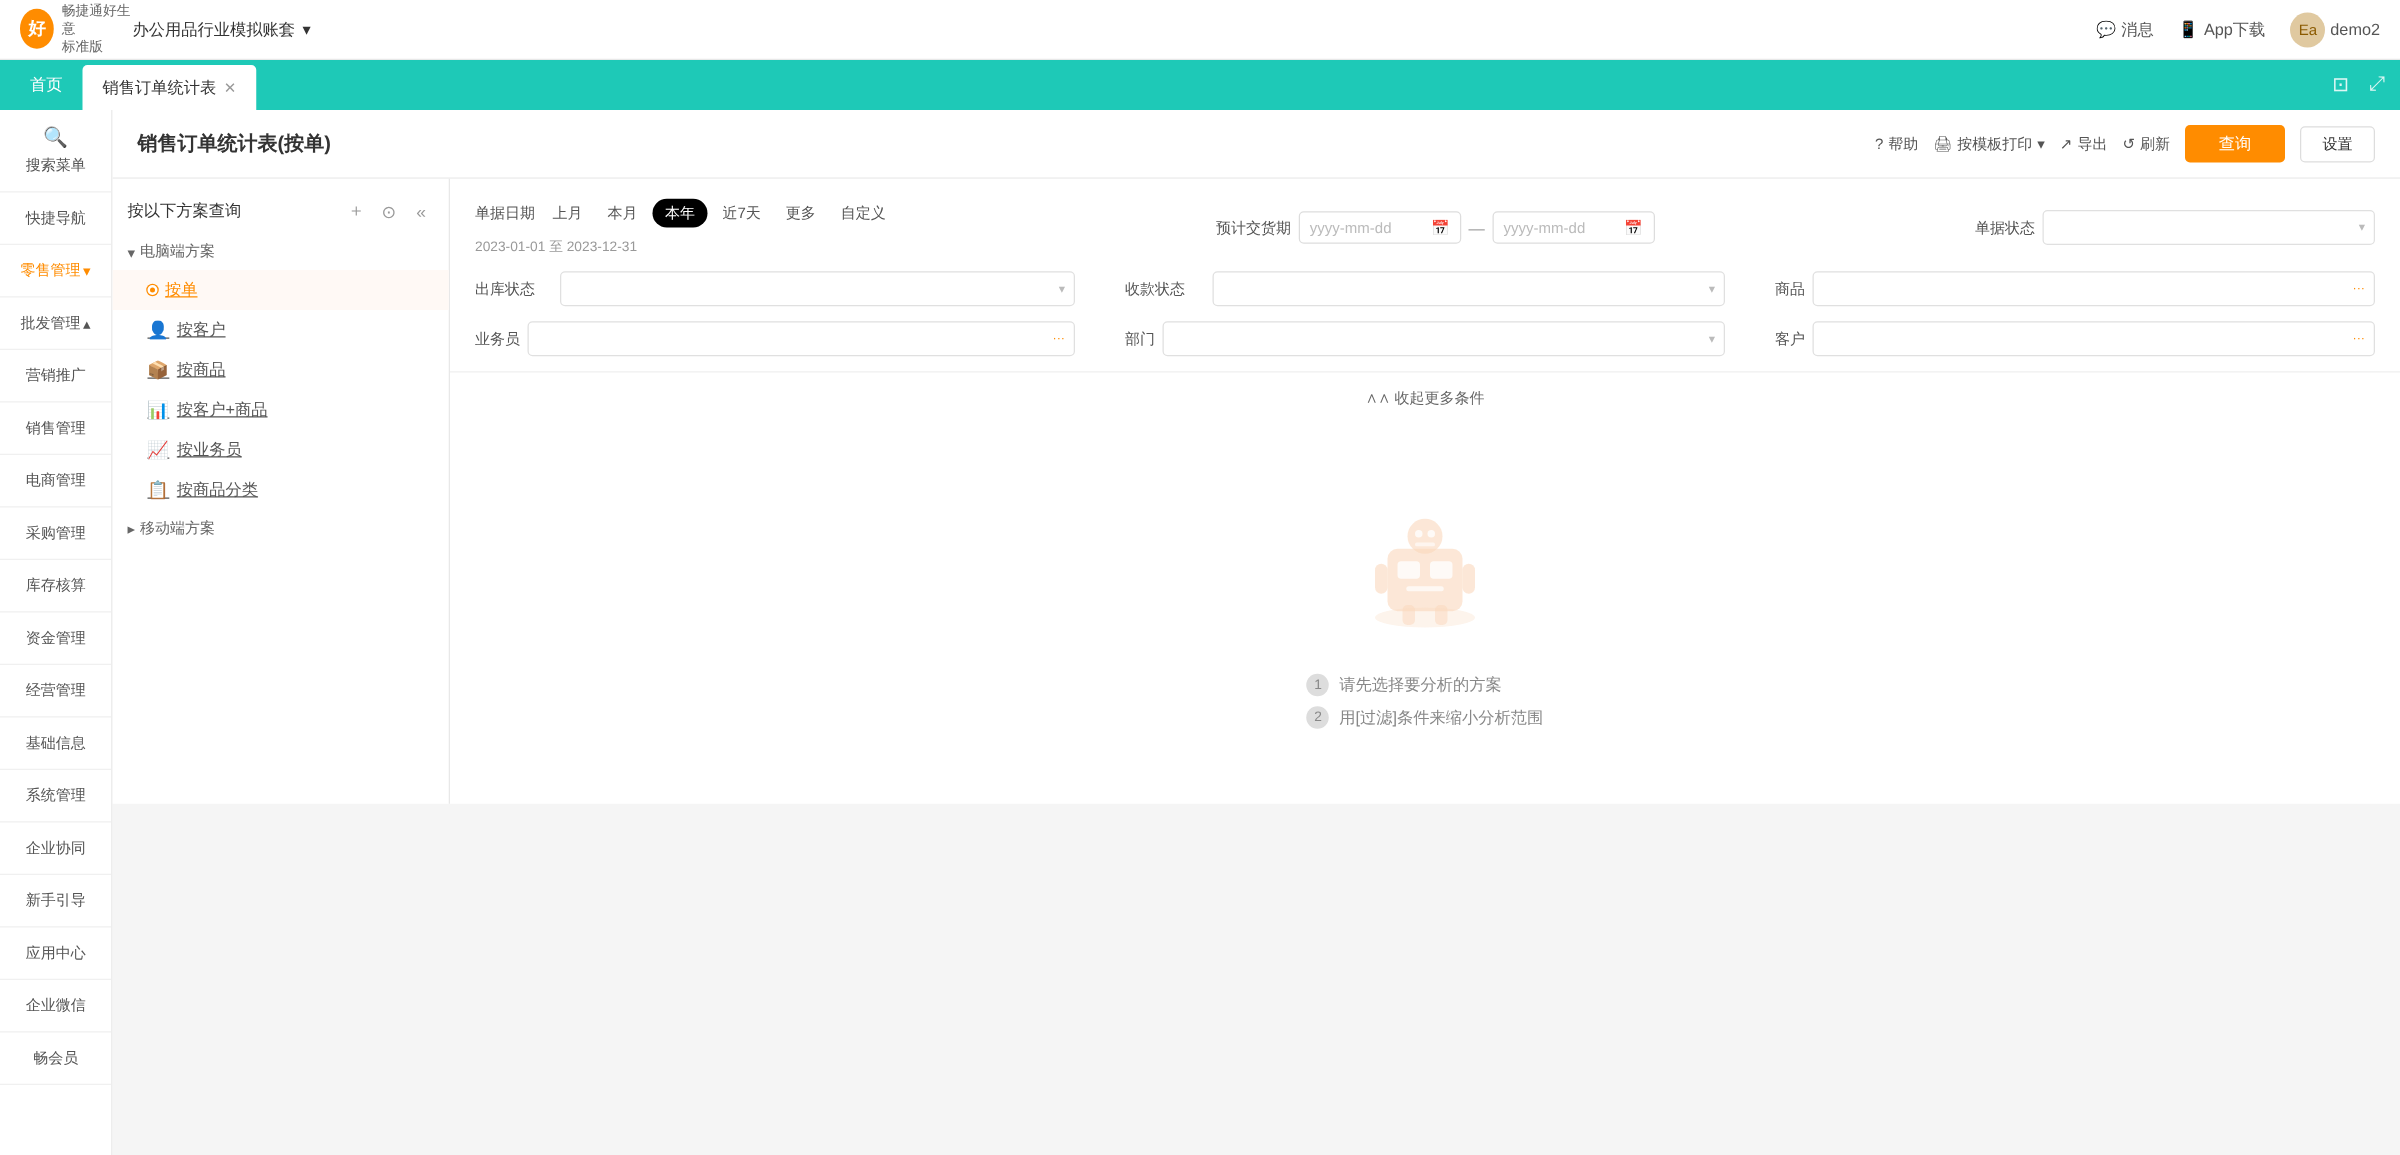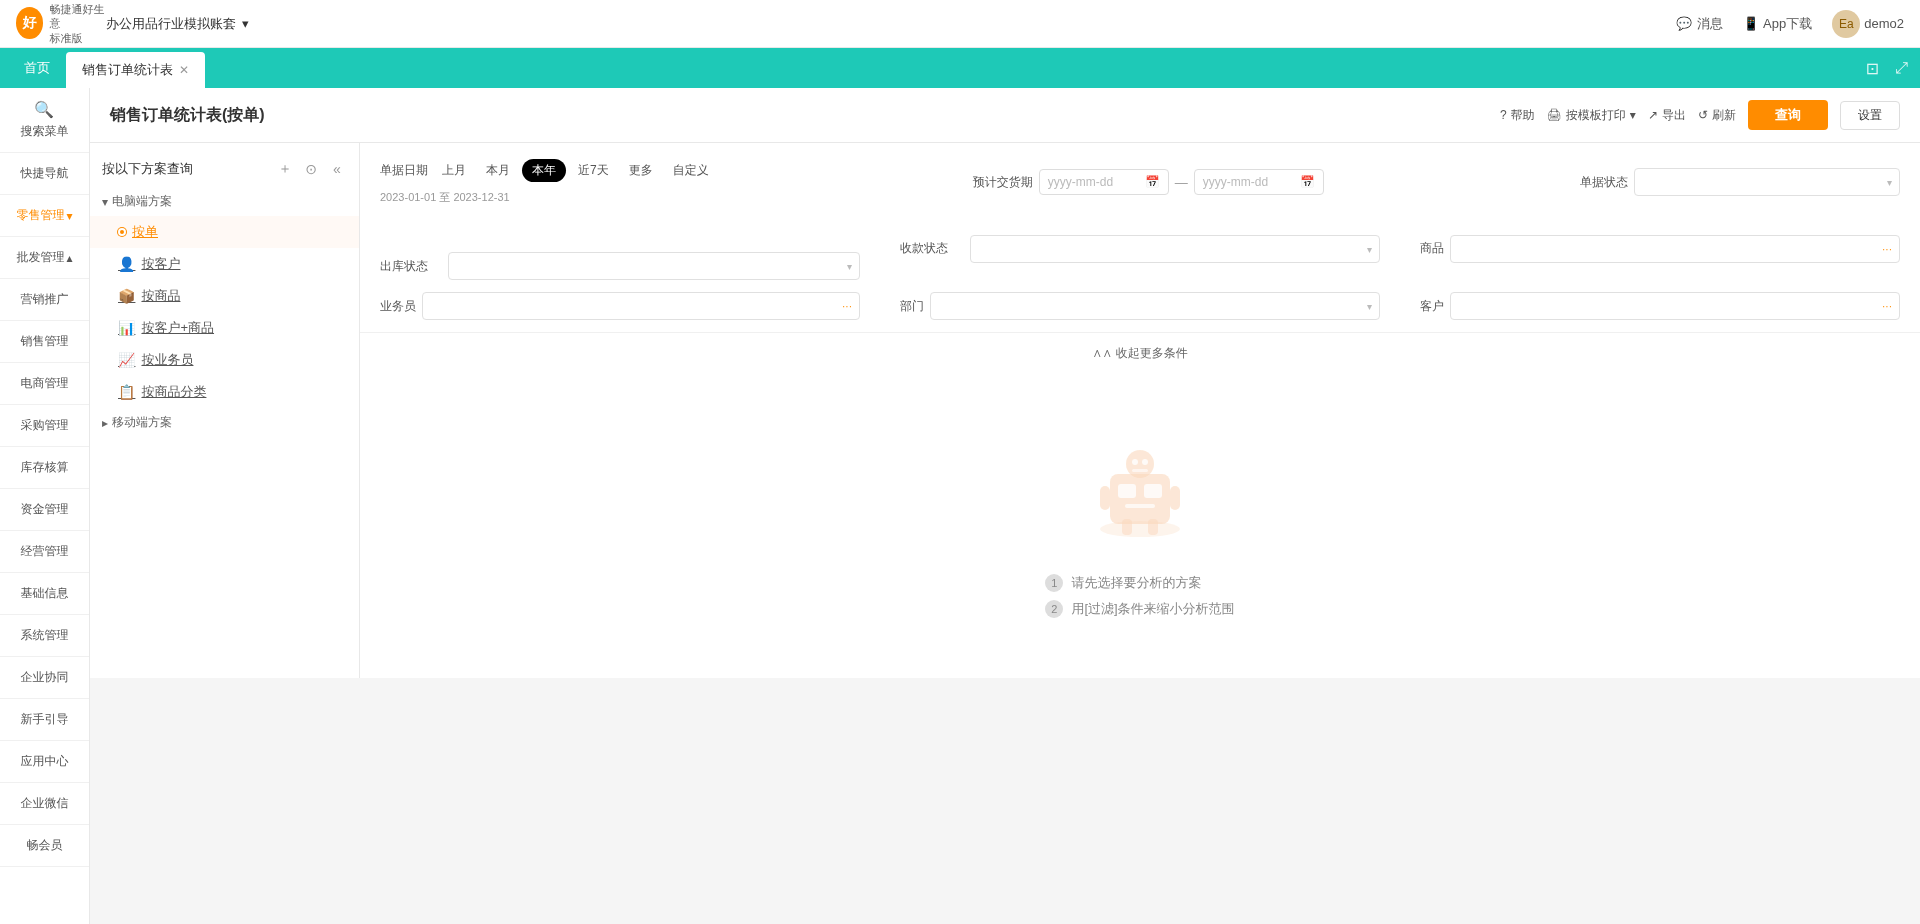--- a/index.html
+++ b/index.html
@@ -190,21 +190,20 @@
       color: #555;
     }
     .btn-query {
       background: #ff8c00;
       color: #fff;
       border: none;
       padding: 6px 20px;
       border-radius: 4px;
       cursor: pointer;
       font-size: 13px;
-      font-weight: bold;
     }
     .btn-settings {
       background: #fff;
       color: #333;
       border: 1px solid #ddd;
       padding: 5px 16px;
       border-radius: 4px;
       cursor: pointer;
       font-size: 12px;
     }
@@ -664,21 +663,21 @@
               <div class="field-input-wrap" style="min-width:240px;">
                 <select>
                   <option></option>
                 </select>
                 <span class="field-chevron">▾</span>
               </div>
             </div>
           </div>
 
           <div class="row2">
-            <div class="field-item" style="flex:1; align-items:center; gap:20px;margin-top:35px;">
+            <div class="field-item" style="flex:1; align-items:center; gap:20px;">
               <span class="field-item-label">出库状态</span>
               <div class="field-input-wrap">
                 <select>
                   <option></option>
                 </select>
                 <span class="field-chevron">▾</span>
               </div>
             </div>
 
             <div style="width:40px;"></div>

